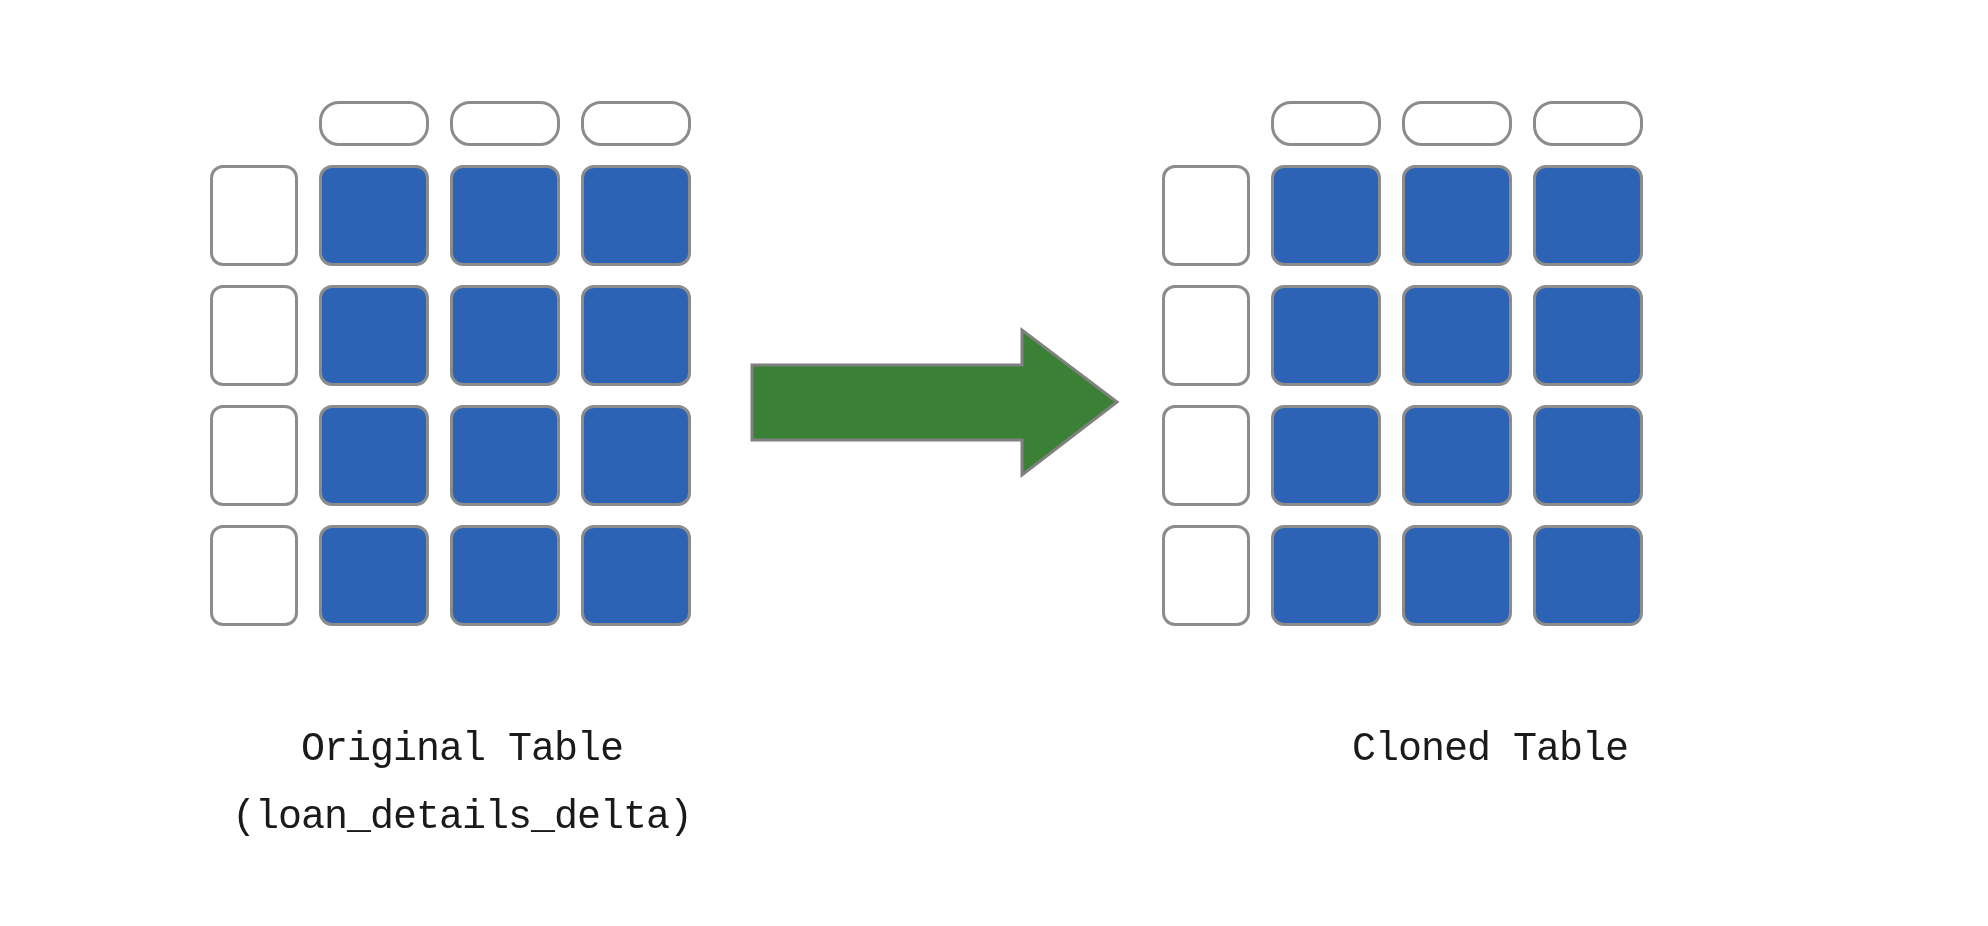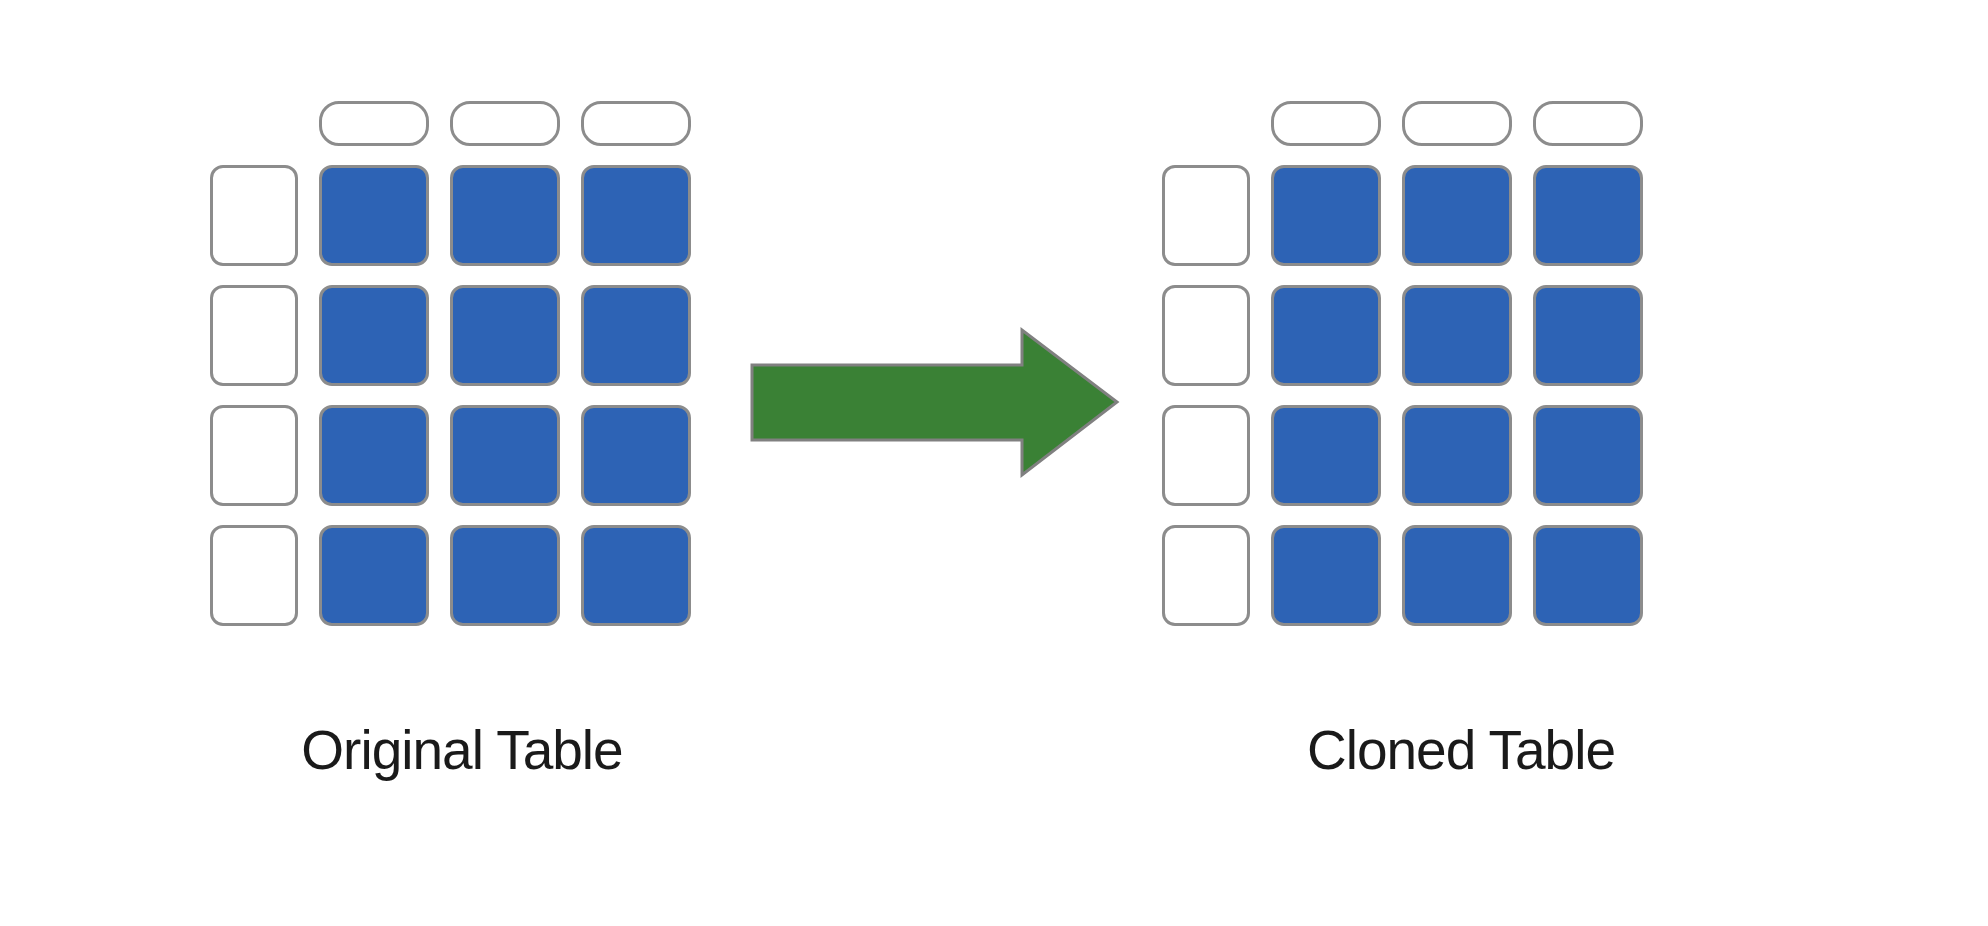--- a/index.html
+++ b/index.html
@@ -47,28 +47,29 @@
     background:var(--cell-fill-blue);
   }
 
   .arrow{position:absolute;left:750px;top:325px;}
 
   .table-label{
     position:absolute;
     top:716px;
     width:800px;
     text-align:center;
-    font-size:55px;
+    font-size:40px;
     line-height:68px;
     letter-spacing:-1px;
     color:var(--label-text);
     white-space:nowrap;
+    font-family:Liberation Mono, monospace;
   }
   .table-label.left{left:62px;}
-  .table-label.right{left:1061px;}
+  .table-label.right{left:1090px;}
 </style>
 </head>
 <body>
 
 <div class="canvas">
 
   <section class="table-figure left">
     <div class="grid">
         <div class="cell corner"></div>
         <div class="cell pill"></div>
@@ -117,19 +118,20 @@
         <div class="cell data"></div>
         <div class="cell rowhead"></div>
         <div class="cell data"></div>
         <div class="cell data"></div>
         <div class="cell data"></div>
       </div>
   </section>
 
   <div class="table-label left">
     <div>Original Table</div>
+    <div>(loan_details_delta)</div>
   </div>
 
   <div class="table-label right">
     <div>Cloned Table</div>
   </div>
 
 </div>
 
 </body></html>

